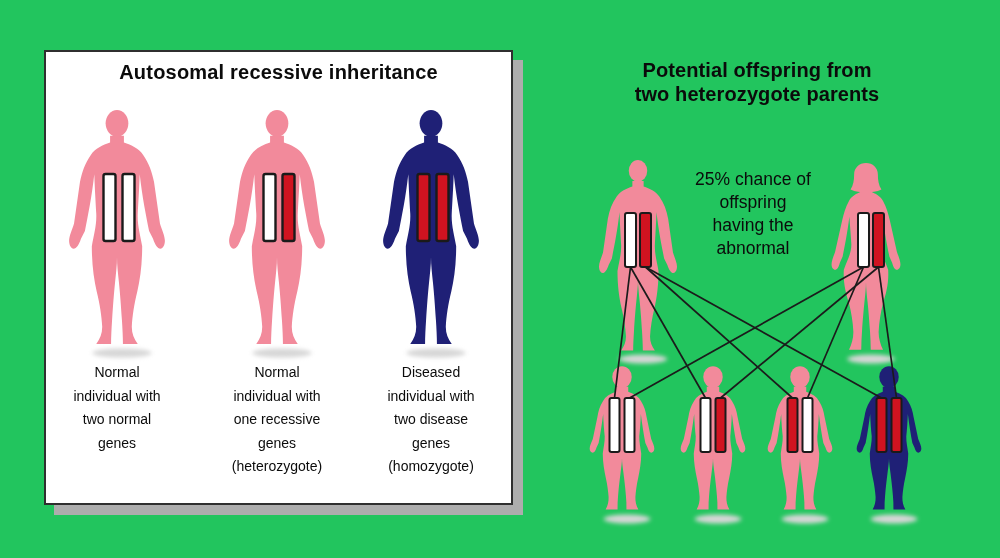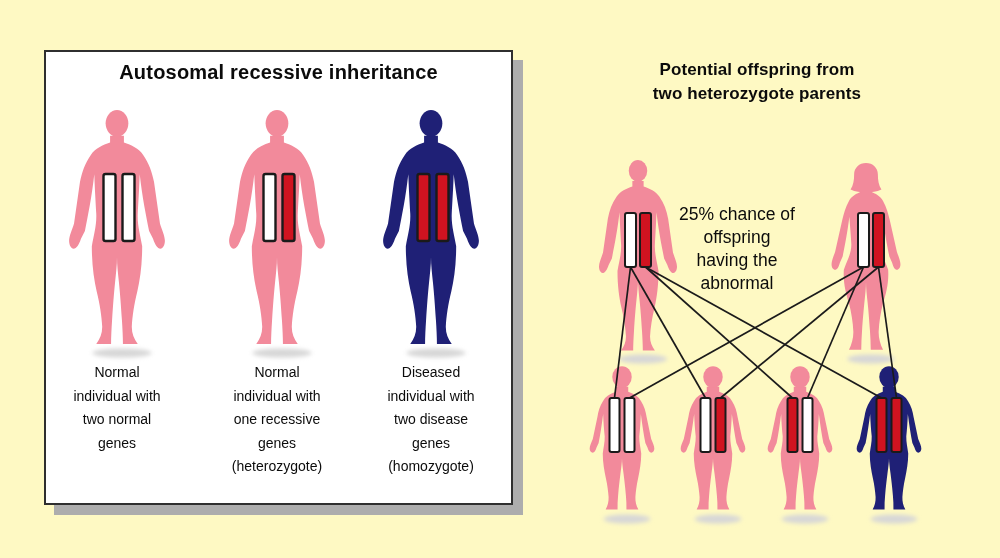--- a/index.html
+++ b/index.html
@@ -1,30 +1,30 @@
 <!DOCTYPE html>
 <html><head>
 <meta charset="utf-8">
 <style>
   html,body{margin:0;padding:0;background:#ffffff;}
   .stage{
-    position:relative;width:1000px;height:558px;background:#fef9c3;overflow:hidden;
+    position:relative;width:1000px;height:558px;background:#22c55e;overflow:hidden;
     font-family:"Liberation Sans",sans-serif;color:#0b0b0b;
   }
   .panel-box{
     position:absolute;left:44px;top:50px;width:465px;height:451px;
     background:#ffffff;border:2px solid #2f2f2f;box-shadow:10px 10px 0 #adadad;
     z-index:1;
   }
   #fig-layer{position:absolute;left:0;top:0;z-index:2;pointer-events:none;}
   .txt{position:absolute;z-index:3;text-align:center;}
   .txt div{white-space:nowrap;}
   .title-left{left:44px;top:61px;width:469px;font-size:20px;font-weight:bold;letter-spacing:.2px;}
-  .title-right{left:622px;top:58px;width:270px;font-size:17px;font-weight:bold;line-height:24px;letter-spacing:.1px;}
-  .note{left:662px;top:168px;width:150px;font-size:17.5px;line-height:23px;margin-top:35px;}
+  .title-right{left:622px;top:58px;width:270px;font-size:20px;font-weight:bold;line-height:24px;letter-spacing:.1px;}
+  .note{left:678px;top:168px;width:150px;font-size:17.5px;line-height:23px;}
   .caption{top:361px;width:126px;font-size:14px;line-height:23.5px;}
   .cap-0{left:54px;}
   .cap-1{left:214px;}
   .cap-2{left:368px;}
 </style>
 </head>
 <body>
 
 <div class="stage">
 

